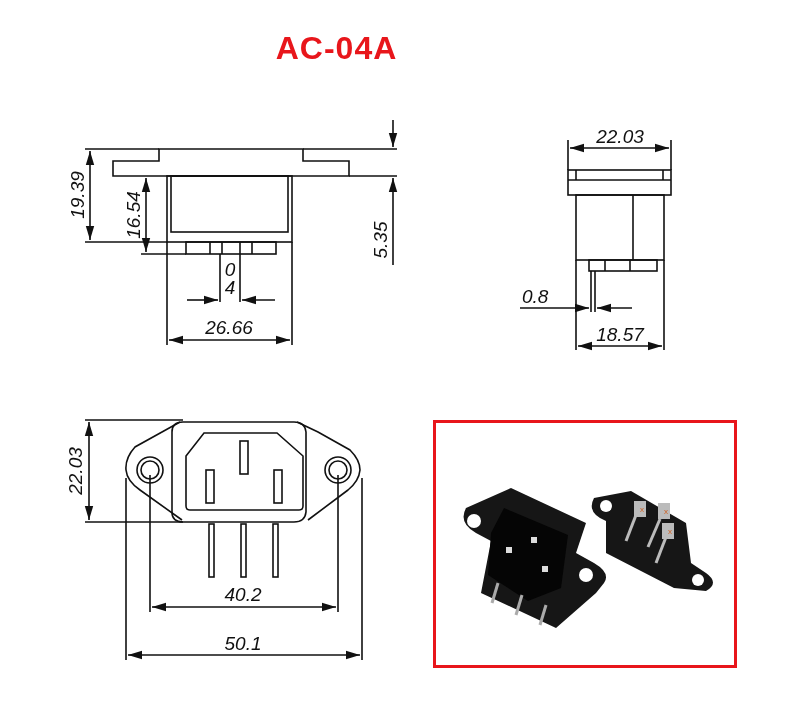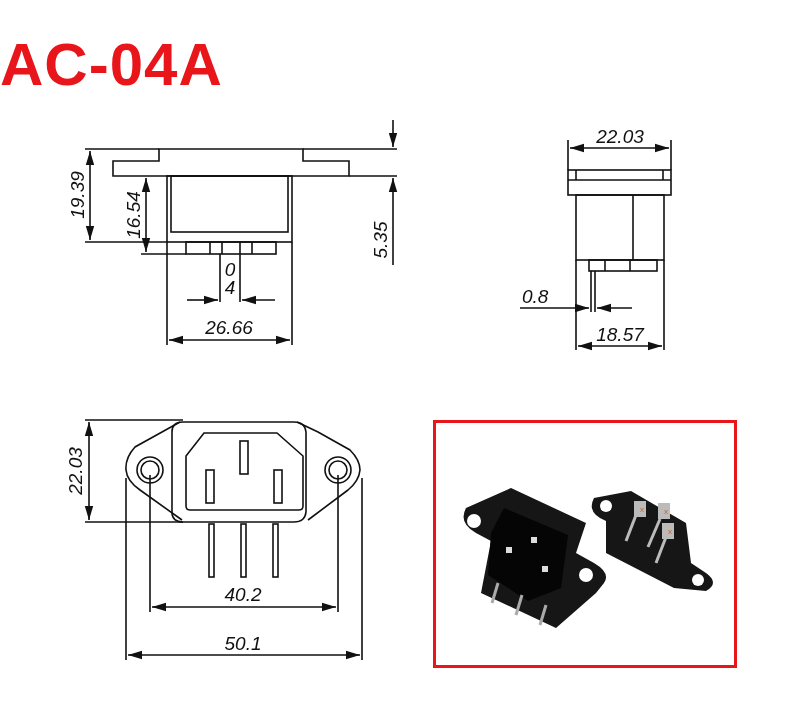--- a/index.html
+++ b/index.html
@@ -1,17 +1,17 @@
 <!DOCTYPE html>
 <html><head>
 <meta charset="utf-8">
 <style>
   html, body { margin:0; padding:0; background:#ffffff; }
   body { width:800px; height:727px; position:relative; overflow:hidden; font-family:"Liberation Sans", sans-serif; }
-  .title { position:absolute; left:0; width:673px; top:30px; text-align:left; font-size:60px; font-weight:bold; letter-spacing:1px; }
+  .title { position:absolute; left:0; width:673px; top:30px; text-align:center; font-size:32px; font-weight:bold; letter-spacing:1px; }
   svg.dwg { position:absolute; left:0; top:0; }
   .dim { font-family:"Liberation Sans", sans-serif; font-style:italic; font-size:19px; fill:#111; }
   .photo-frame { position:absolute; left:433px; top:420px; width:298px; height:242px; border:3px solid #e8161b; box-sizing:content-box; background:#fff; }
 </style>
 </head>
 <body>
 
 <div class="title" style="color:#e8161b">AC-04A</div>
 
 <svg class="dwg" width="800" height="727" viewBox="0 0 800 727">

